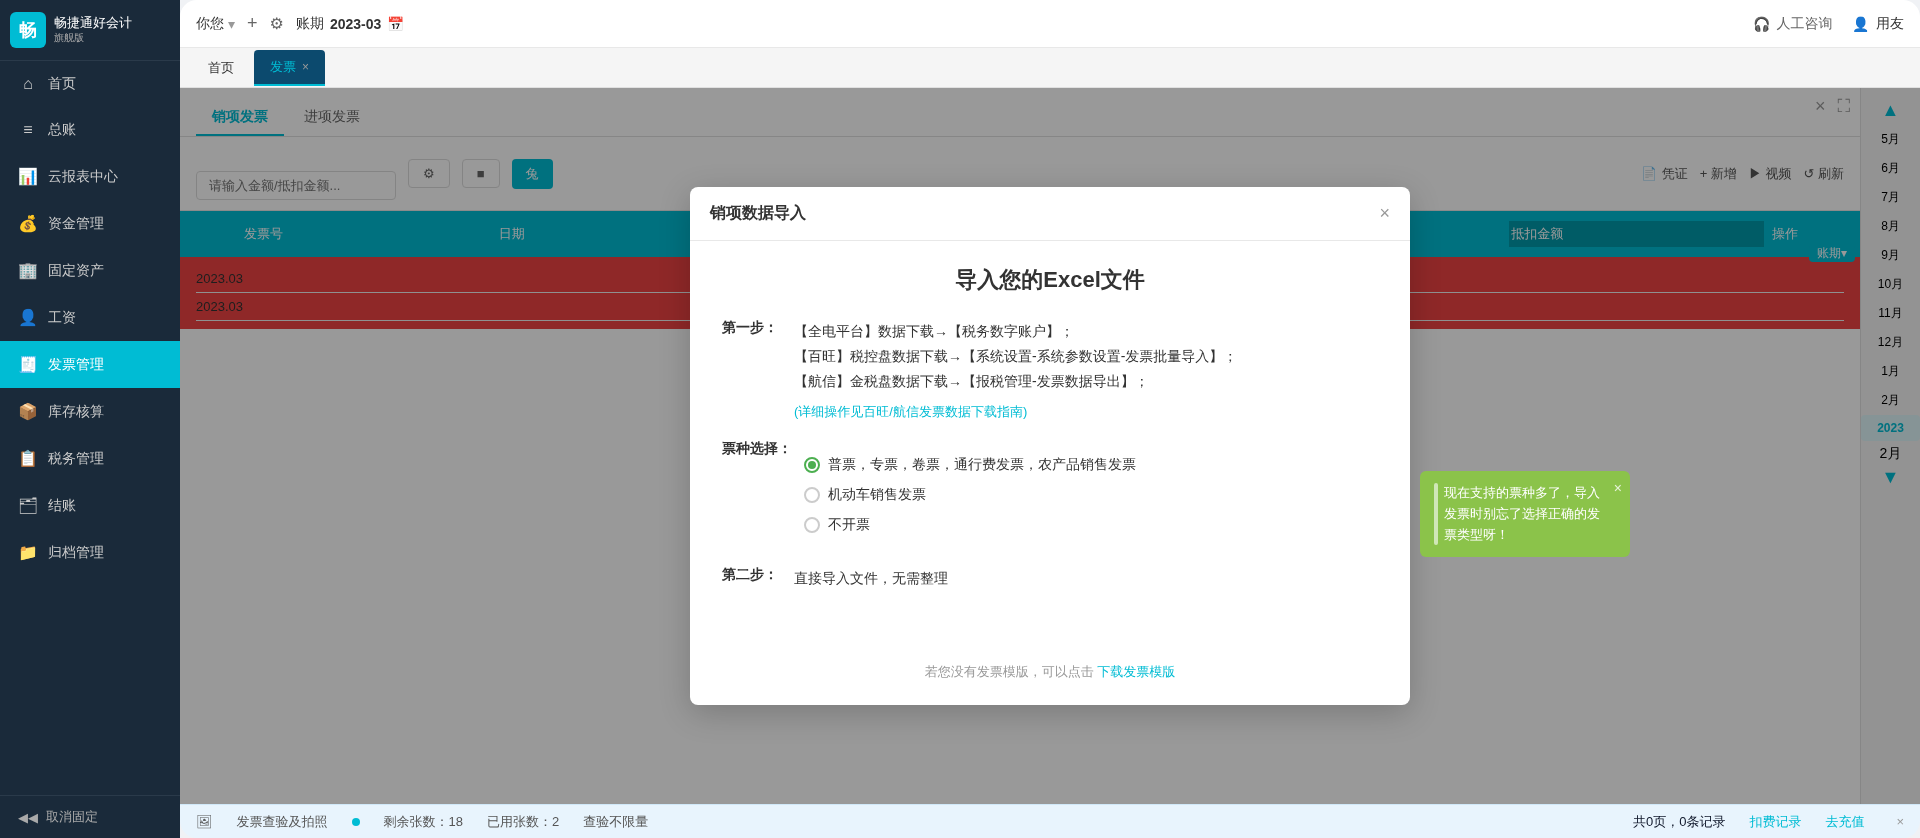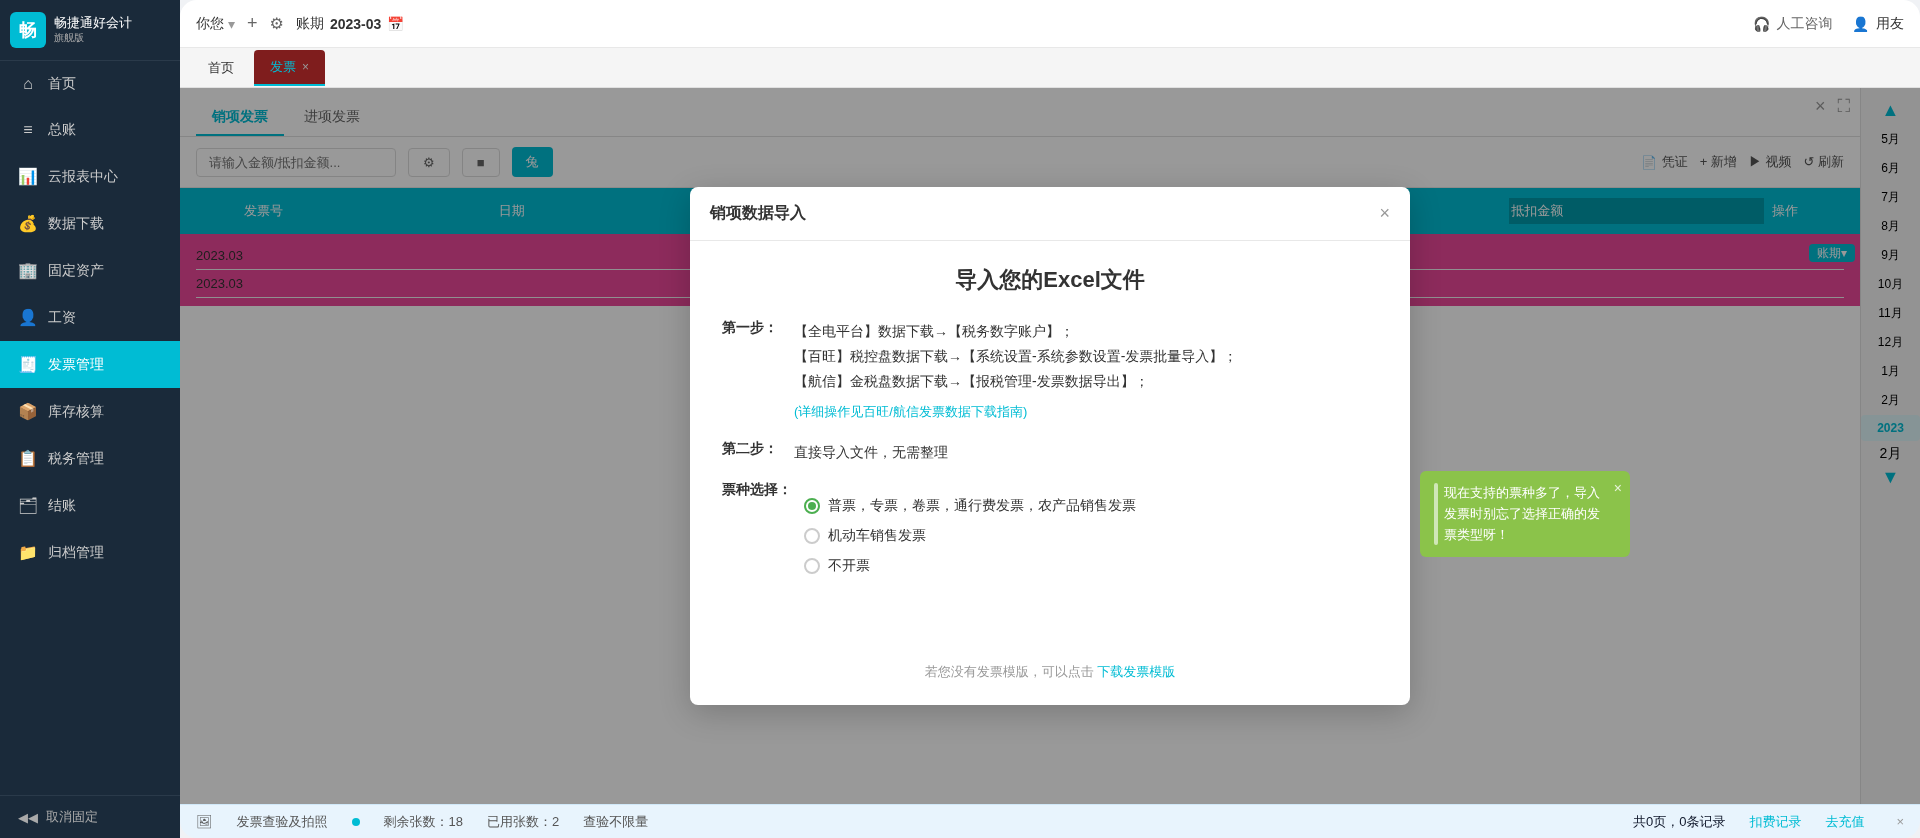--- a/index.html
+++ b/index.html
@@ -29,38 +29,38 @@
     .topbar-add { font-size: 18px; color: #666; cursor: pointer; }
     .topbar-gear { font-size: 16px; color: #666; cursor: pointer; }
     .topbar-period { font-size: 14px; color: #333; display: flex; align-items: center; gap: 6px; }
     .topbar-right { margin-left: auto; display: flex; align-items: center; gap: 20px; }
     .topbar-consult { display: flex; align-items: center; gap: 6px; color: #666; cursor: pointer; font-size: 14px; }
     .topbar-user { display: flex; align-items: center; gap: 6px; color: #333; cursor: pointer; }
 
     
     .tabbar { background: #f5f5f5; height: 40px; display: flex; align-items: center; padding: 0 12px; gap: 4px; border-bottom: 1px solid #e0e0e0; flex-shrink: 0; }
     .tab { padding: 8px 16px; font-size: 13px; cursor: pointer; border-radius: 4px 4px 0 0; color: #666; background: #e8e8e8; display: flex; align-items: center; gap: 6px; }
-    .tab.active { background: #7f1d1d; color: #00bcd4; border-bottom: 2px solid #00bcd4; }
+    .tab.active { background: #0c4a6e; color: #00bcd4; border-bottom: 2px solid #00bcd4; }
     .tab-close { font-size: 12px; color: #999; cursor: pointer; }
     .tab-home { background: transparent; color: #333; }
 
     
     .content-area { flex: 1; display: flex; overflow: hidden; position: relative; }
 
     
     .left-panel { flex: 1; display: flex; flex-direction: column; overflow: hidden; background: #f9f9f9; }
 
     
     .invoice-tabs { display: flex; padding: 12px 16px 0; gap: 4px; background: #fff; border-bottom: 1px solid #e0e0e0; }
     .invoice-tab { padding: 8px 16px; font-size: 14px; cursor: pointer; color: #666; border-bottom: 2px solid transparent; }
     .invoice-tab.active { color: #00bcd4; border-bottom: 2px solid #00bcd4; font-weight: bold; }
 
     
     .invoice-toolbar { display: flex; align-items: center; padding: 10px 16px; gap: 12px; background: #fff; border-bottom: 1px solid #e8e8e8; }
-    .toolbar-search { border: 1px solid #ddd; border-radius: 4px; padding: 6px 12px; font-size: 13px; color: #999; width: 200px; }
+    .toolbar-search { border: 1px solid #ddd; border-radius: 4px; padding: 6px 12px; font-size: 13px; color: #999; width: 200px; margin-top: 24px; }
     .toolbar-btn { padding: 6px 14px; border-radius: 4px; font-size: 13px; cursor: pointer; border: none; }
     .toolbar-btn-teal { background: #00bcd4; color: #fff; }
     .toolbar-btn-outline { background: #fff; color: #666; border: 1px solid #ddd; }
     .toolbar-right-btns { margin-left: auto; display: flex; gap: 12px; align-items: center; color: #666; font-size: 13px; }
     .toolbar-right-btn { display: flex; align-items: center; gap: 4px; cursor: pointer; color: #555; }
 
     
     .table-area { flex: 1; overflow: hidden; background: #fff; }
     .table-header { display: grid; grid-template-columns: 40px 1fr 1fr 1fr 1fr 1fr 1fr 80px; background: #00bcd4; color: #fff; padding: 10px 16px; font-size: 13px; }
     .table-header-cell { padding: 4px 8px; }
@@ -127,21 +127,21 @@
       <div class="sidebar-item">
         <span class="sidebar-item-icon">≡</span>
         <span>总账</span>
       </div>
       <div class="sidebar-item">
         <span class="sidebar-item-icon">📊</span>
         <span>云报表中心</span>
       </div>
       <div class="sidebar-item">
         <span class="sidebar-item-icon">💰</span>
-        <span>数据下载</span>
+        <span>资金管理</span>
       </div>
       <div class="sidebar-item">
         <span class="sidebar-item-icon">🏢</span>
         <span>固定资产</span>
       </div>
       <div class="sidebar-item">
         <span class="sidebar-item-icon">👤</span>
         <span>工资</span>
       </div>
       <div class="sidebar-item active">
@@ -247,21 +247,21 @@
             <div class="table-header-cell"></div>
             <div class="table-header-cell">发票号</div>
             <div class="table-header-cell">日期</div>
             <div class="table-header-cell">客户</div>
             <div class="table-header-cell">金额</div>
             <div class="table-header-cell">税额</div>
             <div class="table-header-cell" style="background:#009aaa; padding: 4px 2px;">抵扣金额</div>
             <div class="table-header-cell">操作</div>
           </div>
 
-          <div style="padding: 8px 16px; font-size: 13px; color: #999; background: #ec4899;">
+          <div style="padding: 8px 16px; font-size: 13px; color: #999; background: #ef4444;">
             <div style="padding: 6px 0; border-bottom: 1px solid #f0f0f0; color: #333;">
               <span>2023.03</span>
             </div>
             <div style="padding: 6px 0; border-bottom: 1px solid #f0f0f0; color: #333;">
               <span>2023.03</span>
             </div>
           </div>
         </div>
       </div>
 
@@ -303,25 +303,20 @@
             <div class="step-row">
               <span class="step-label">第一步：</span>
               <div class="step-content">
                 <div>【全电平台】数据下载→【税务数字账户】；</div>
                 <div>【百旺】税控盘数据下载→【系统设置-系统参数设置-发票批量导入】；</div>
                 <div>【航信】金税盘数据下载→【报税管理-发票数据导出】；</div>
                 <div style="margin-top:4px;">
                   <span class="step-hint" style="color:#00bcd4;cursor:pointer;">(详细操作见百旺/航信发票数据下载指南)</span>
                 </div>
               </div>
-            </div>
-
-            <div class="step-row">
-              <span class="step-label">第二步：</span>
-              <span class="step-content">直接导入文件，无需整理</span>
             </div>
 
             <div class="step-row">
               <span class="step-label">票种选择：</span>
               <div class="ticket-options">
                 <div class="radio-row">
                   <div class="radio-circle selected">
                     <div class="radio-dot"></div>
                   </div>
                   <span>普票，专票，卷票，通行费发票，农产品销售发票</span>
@@ -329,20 +324,25 @@
                 <div class="radio-row">
                   <div class="radio-circle"></div>
                   <span>机动车销售发票</span>
                 </div>
                 <div class="radio-row">
                   <div class="radio-circle"></div>
                   <span>不开票</span>
                 </div>
               </div>
             </div>
+
+            <div class="step-row">
+              <span class="step-label">第二步：</span>
+              <span class="step-content">直接导入文件，无需整理</span>
+            </div>
           </div>
 
           <div style="position:relative;">
             <div style="position:absolute; right:-220px; top:-160px; background:#8bc34a; color:#fff; padding:12px 28px 12px 14px; border-radius:6px; font-size:13px; line-height:1.6; max-width:210px; z-index:300;">
               <span style="position:absolute;top:6px;right:8px;cursor:pointer;font-size:14px;color:rgba(255,255,255,0.8);">×</span>
               <div style="display:flex; align-items:flex-start; gap:6px;">
                 <div style="width:4px; background:rgba(255,255,255,0.6); border-radius:2px; flex-shrink:0; align-self:stretch;"></div>
                 <span>现在支持的票种多了，导入发票时别忘了选择正确的发票类型呀！</span>
               </div>
             </div>

